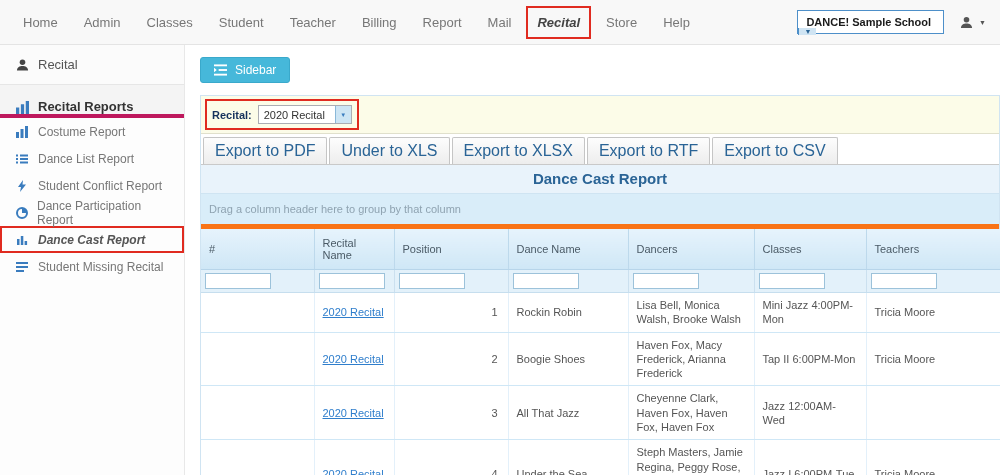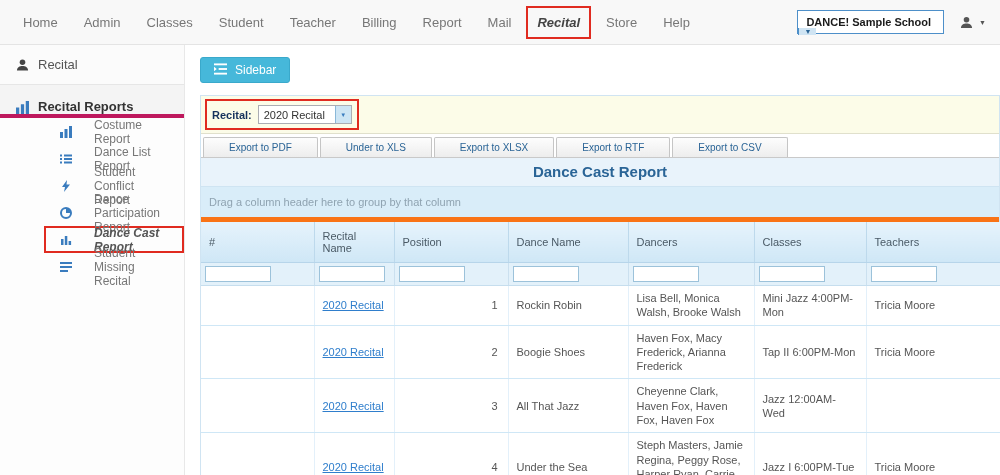--- a/index.html
+++ b/index.html
@@ -20,42 +20,42 @@
   .select-caret { width:18px; background:#cfe4f3; border-left:1px solid #4d8fc9; display:flex; align-items:center; justify-content:center; font-size:7px; color:#2a6496; }
   .user-menu { display:flex; align-items:center; gap:6px; cursor:pointer; color:#555; }
   .caret-sm { font-size:7px; color:#555; }
 
   
   .sidebar { position:absolute; top:45px; left:0; bottom:0; width:185px; background:#fdfdfd; border-right:1px solid #e8e8e8; }
   .sb-header { display:flex; align-items:center; gap:9px; height:40px; padding:0 16px; background:#fbfbfb;
                border-bottom:1px solid #e6e6e6; color:#555; font-size:13px; }
   .sb-section { display:flex; align-items:flex-end; gap:9px; height:33px; padding:0 16px; background:#f4f4f4;
                 border-bottom:4px solid #be185d; color:#333; font-size:13px; font-weight:bold; cursor:pointer; }
-  .sb-item { display:flex; align-items:center; gap:22px; height:27px; padding:0 16px; color:#777; font-size:12px;
-             cursor:pointer; background:#fdfdfd;margin-left:44px; }
+  .sb-item { display:flex; align-items:center; gap:9px; height:27px; padding:0 16px; color:#777; font-size:12px;
+             cursor:pointer; background:#fdfdfd; }
   .sb-item.active { border:2px solid #e02b20; font-style:italic; font-weight:bold; color:#555; padding:0 14px; }
   .sb-icon { width:13px; display:inline-flex; }
 
   
   .main { position:absolute; top:45px; left:185px; right:0; bottom:0; background:#fff; padding:12px 0 0 15px; }
-  .sidebar-toggle { display:inline-flex; align-items:flex-start; gap:8px; background:#46b8da; border:1px solid #3aa9cb;
+  .sidebar-toggle { display:inline-flex; align-items:center; gap:8px; background:#46b8da; border:1px solid #3aa9cb;
                     color:#fff; font-size:12px; padding:5px 13px; border-radius:3px; cursor:pointer; font-family:inherit; }
   .panel { margin-top:12px; border:1px solid #d0e4f2; border-bottom:none; }
 
   .recital-row { background:#fcfce8; border-bottom:1px solid #e0e0cc; padding:3px 4px; }
   .annot-box { display:inline-flex; align-items:center; gap:6px; border:2px solid #e02b20; padding:4px 5px; }
   .recital-label { font-size:11px; font-weight:bold; color:#16325c; }
   .recital-select { display:flex; align-items:stretch; height:19px; border:1px solid #abadb3; background:#fff; cursor:pointer; }
   .recital-value { font-size:11px; color:#333; padding:3px 8px 0 5px; min-width:76px; white-space:nowrap; }
   .select-caret2 { width:16px; background:#cde5f4; border-left:1px solid #8ab8d8; display:flex; align-items:center;
                    justify-content:center; font-size:6px; color:#3a7cbe; }
 
   .export-tabs { display:flex; gap:2px; padding:3px 2px 0 2px; background:#fff; border-bottom:1px solid #c9c9c9; }
   .export-tab { background:linear-gradient(#fdfdfd,#ededed); border:1px solid #c5c5c5; border-bottom:none;
-                border-radius:2px 2px 0 0; color:#2a6496; font-size:10px; padding:4px 25px; cursor:pointer; font-family:inherit; }
+                border-radius:2px 2px 0 0; color:#2a6496; font-size:16px; padding:4px 11px; cursor:pointer; font-family:inherit; }
 
   .report-title { background:#e9f3fb; text-align:center; color:#2a6496; font-size:15px; font-weight:bold;
                   padding:5px 0 6px; border-bottom:1px solid #cfe4f2; }
   .group-hint { background:#d9edf9; color:#8fa3b1; font-size:11px; padding:9px 8px; border-bottom:5px solid #f97316; }
 
   table.grid { width:100%; border-collapse:collapse; table-layout:fixed; font-size:11px; color:#555; }
   .header-row th { background:linear-gradient(#e6f3fc,#cfe7f6); border-right:1px solid #bdd9ec; border-bottom:1px solid #b7d5ea;
                    font-weight:normal; text-align:left; padding:8px 8px; color:#4a5a66; cursor:pointer; }
   .filter-row td { background:#e3f1fa; border-right:1px solid #cbe0ef; border-bottom:1px solid #c6deee; padding:3px 4px; }
   .filter-input { width:66px; height:16px; border:1px solid #9cc2da; font-size:10px; padding:0 3px; font-family:inherit; }

